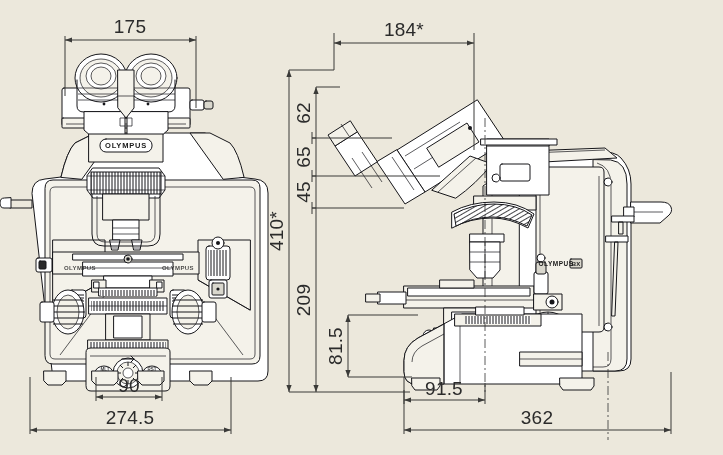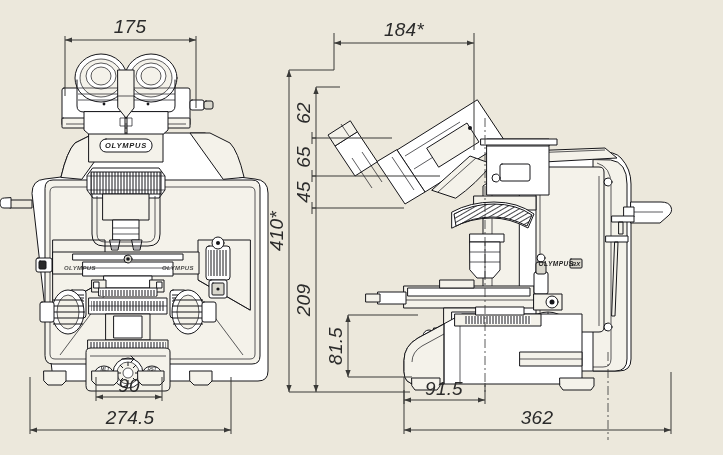--- a/index.html
+++ b/index.html
@@ -8,21 +8,20 @@
     padding: 0;
     background: #ffffff;
   }
   #canvas {
     position: relative;
     width: 723px;
     height: 455px;
     background: #ece8dc;
     overflow: hidden;
     font-family: "Liberation Sans", sans-serif;
-    font-style: italic;
   }
   #canvas svg {
     position: absolute;
     left: 0;
     top: 0;
   }
   .dimtext {
     font-family: "Liberation Sans", sans-serif;
     font-size: 19px;
     fill: #2b2b2b;

